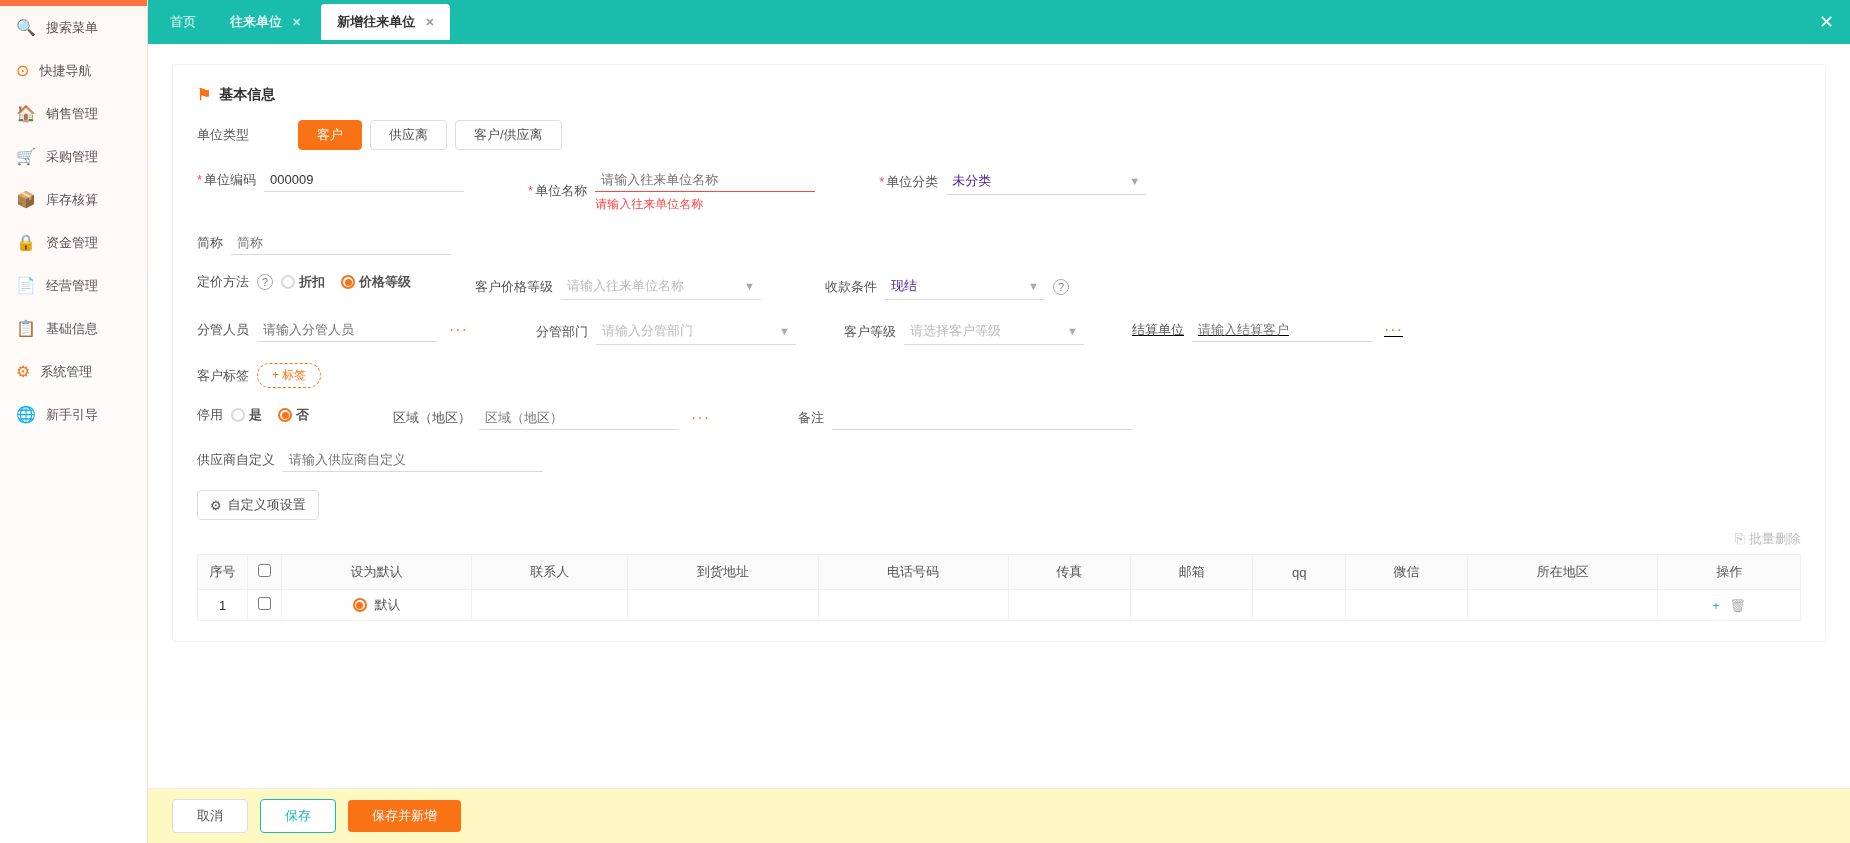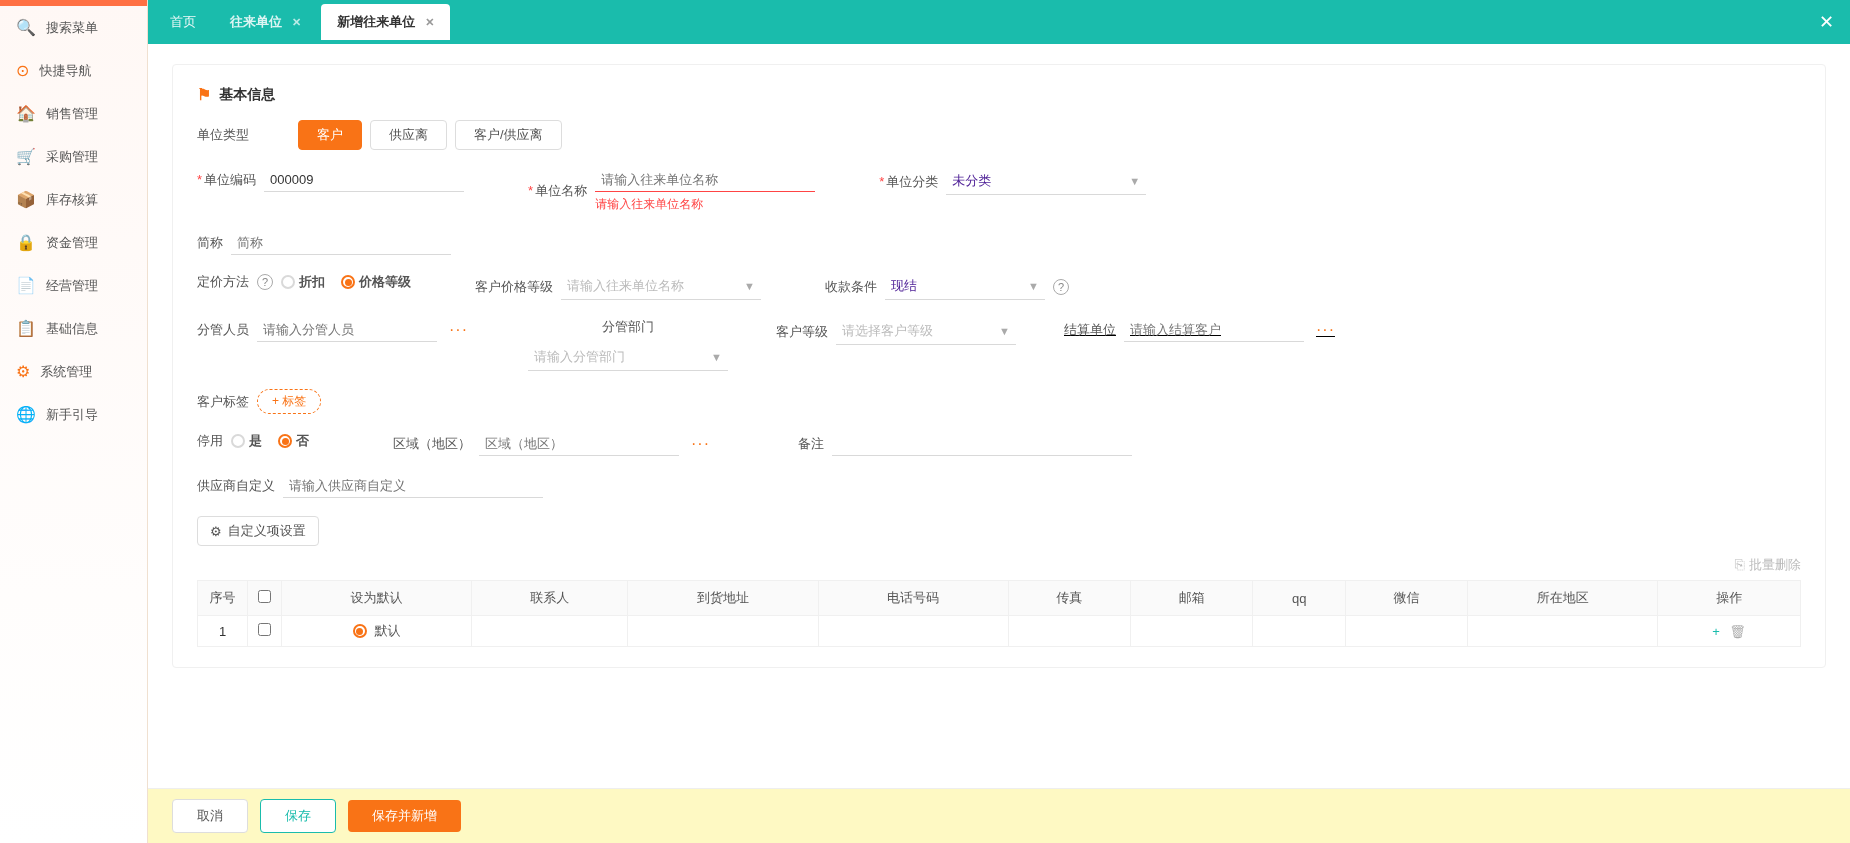--- a/index.html
+++ b/index.html
@@ -518,21 +518,21 @@
         </div>
       </div>
 
       <div class="form-row">
         <div class="form-field">
           <span class="field-label">分管人员</span>
           <input type="text" class="form-input" style="width: 180px;" placeholder="请输入分管人员">
           <span class="btn-more">···</span>
         </div>
 
-        <div class="form-field" style="margin-left:32px;flex-direction:column;">
+        <div class="form-field" style="margin-left:40px;">
           <span class="field-label">分管部门</span>
           <div class="form-select" style="min-width:200px;">
             <span class="select-text">请输入分管部门</span>
             <span class="chevron">▼</span>
           </div>
         </div>
 
         <div class="form-field" style="margin-left:24px;">
           <span class="field-label">客户等级</span>
           <div class="form-select" style="min-width:180px;">

